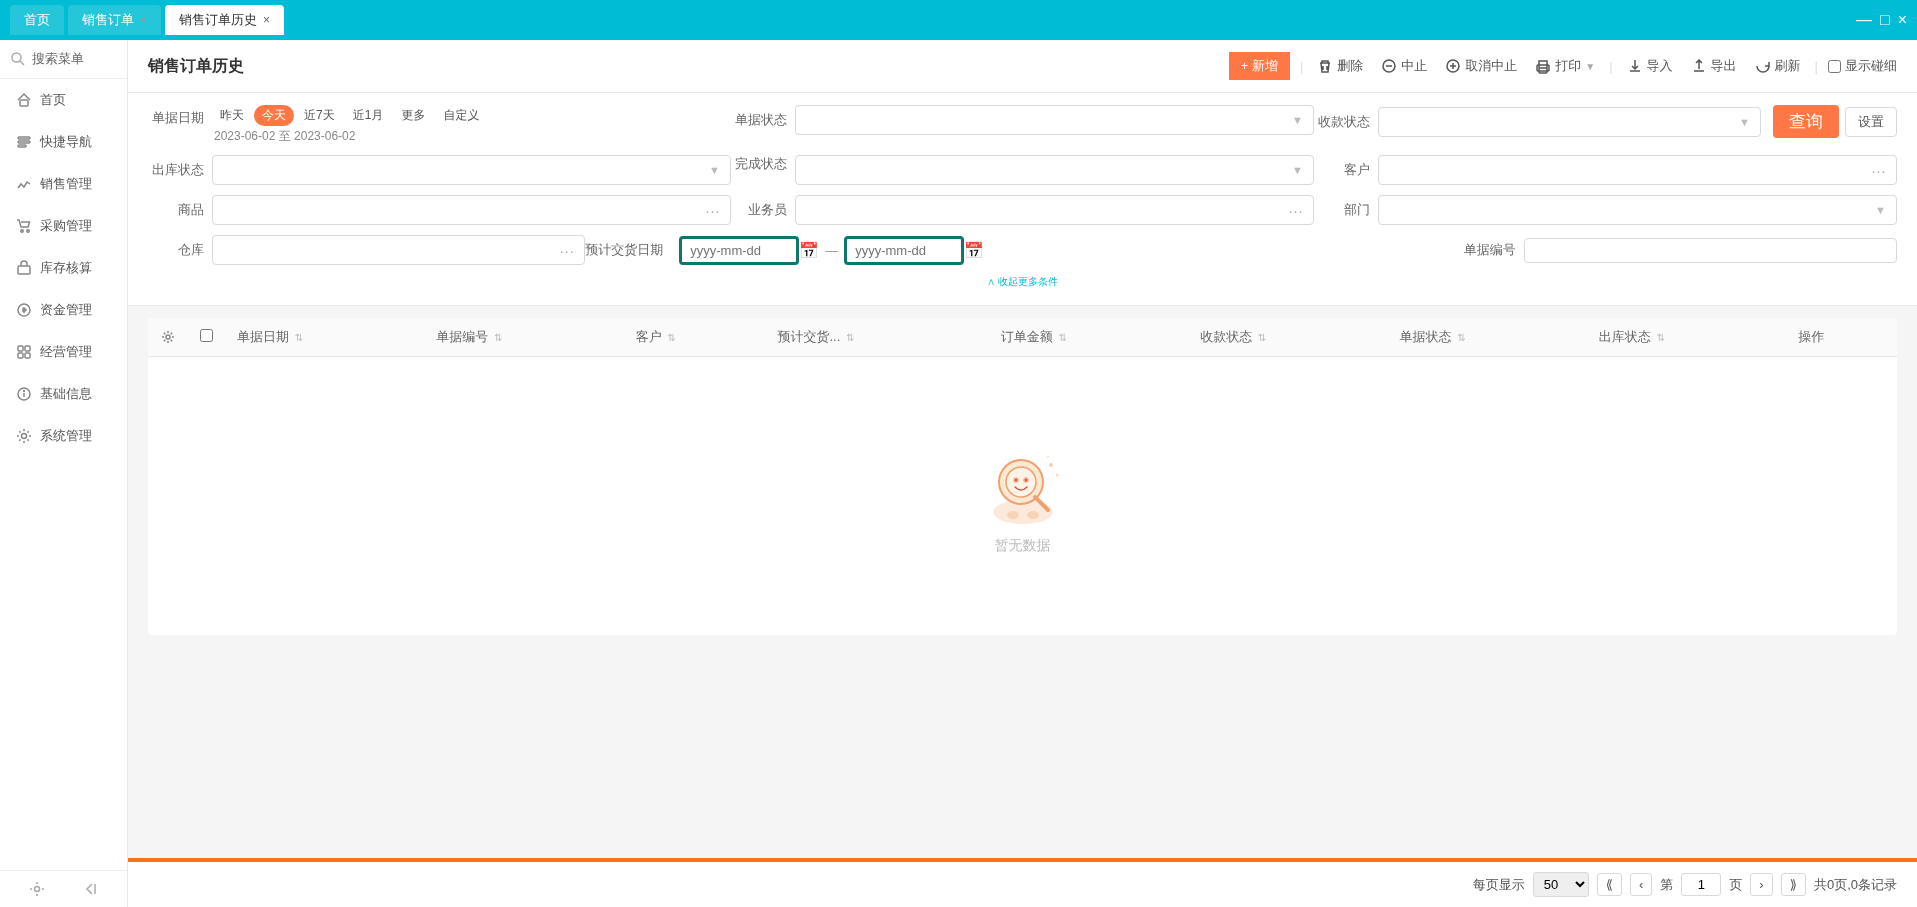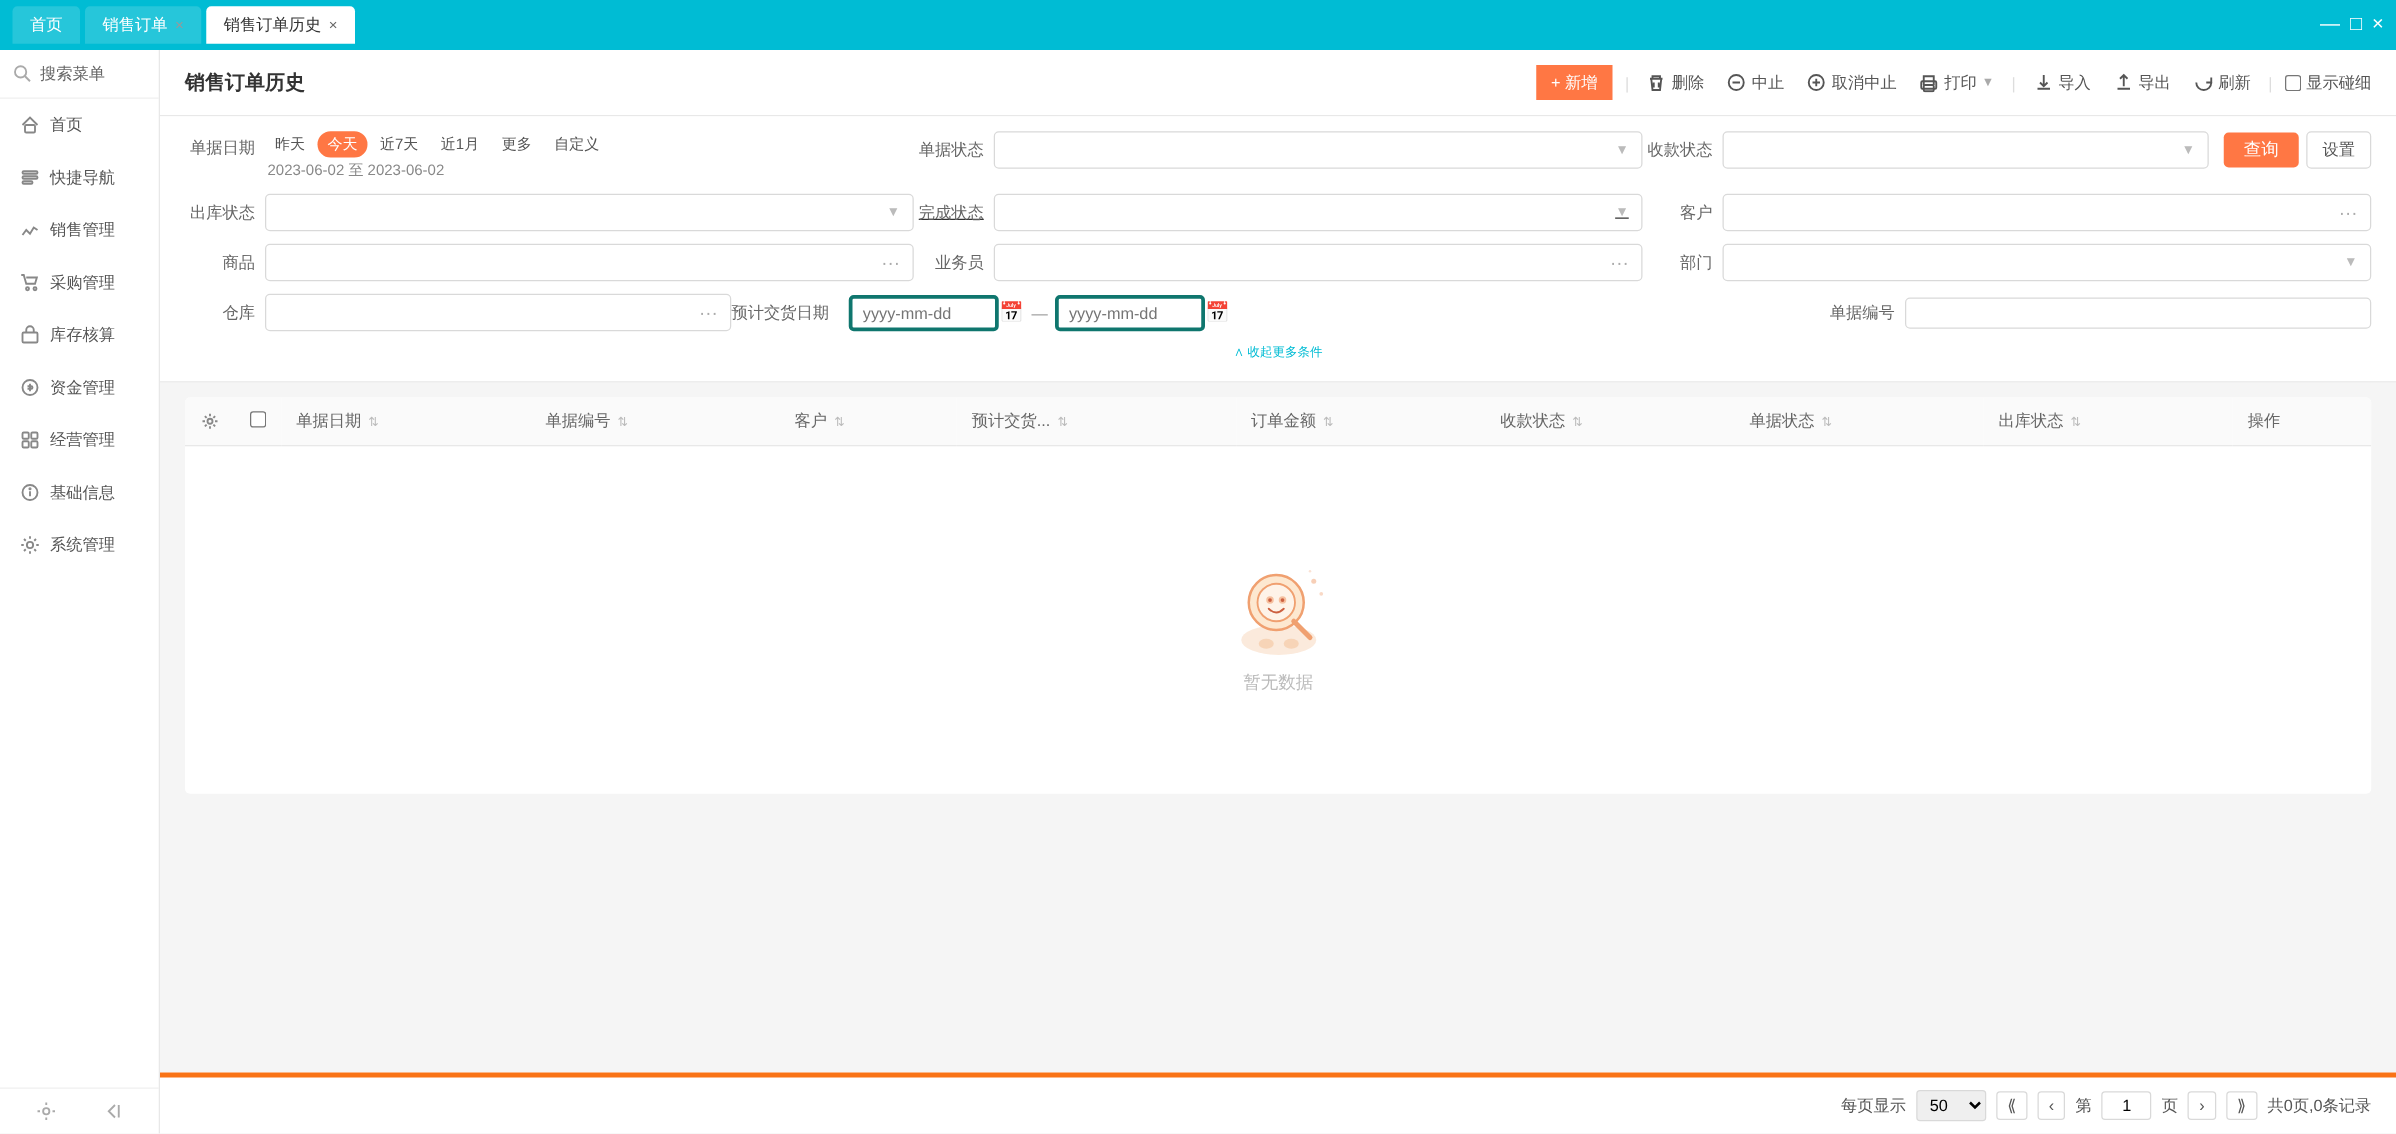--- a/index.html
+++ b/index.html
@@ -285,34 +285,34 @@
             <span></span>
             <span class="arrow">▼</span>
           </div>
         </div>
         <div style="display:flex;align-items:center;flex:1;">
           <span class="filter-label">收款状态</span>
           <div class="filter-select-box" style="flex:1;">
             <span></span>
             <span class="arrow">▼</span>
           </div>
-          <button style="background:#ff7744;color:#fff;border:none;padding:5px 16px;border-radius:4px;cursor:pointer;margin-left:12px;font-size:14px;">查询</button>
+          <button style="background:#ff7744;color:#fff;border:none;padding:5px 16px;border-radius:4px;cursor:pointer;margin-left:12px;font-size:17px;">查询</button>
           <button style="background:#fff;color:#555;border:1px solid #d9d9d9;padding:5px 12px;border-radius:4px;cursor:pointer;margin-left:6px;font-size:13px;">设置</button>
         </div>
       </div>
 
       <div style="display:flex; align-items:center; margin-bottom:10px;">
         <div style="display:flex;align-items:center;flex:1;">
           <span class="filter-label">出库状态</span>
           <div class="filter-select-box" style="flex:1;">
             <span></span>
             <span class="arrow">▼</span>
           </div>
         </div>
-        <div style="display:flex;align-items:center;flex:1;text-decoration:underline;">
+        <div style="display:flex;align-items:flex-start;flex:1;">
           <span class="filter-label">完成状态</span>
           <div class="filter-select-box" style="flex:1;">
             <span></span>
             <span class="arrow">▼</span>
           </div>
         </div>
         <div style="display:flex;align-items:center;flex:1;">
           <span class="filter-label">客户</span>
           <div class="filter-select-box" style="flex:1;">
             <span></span>

